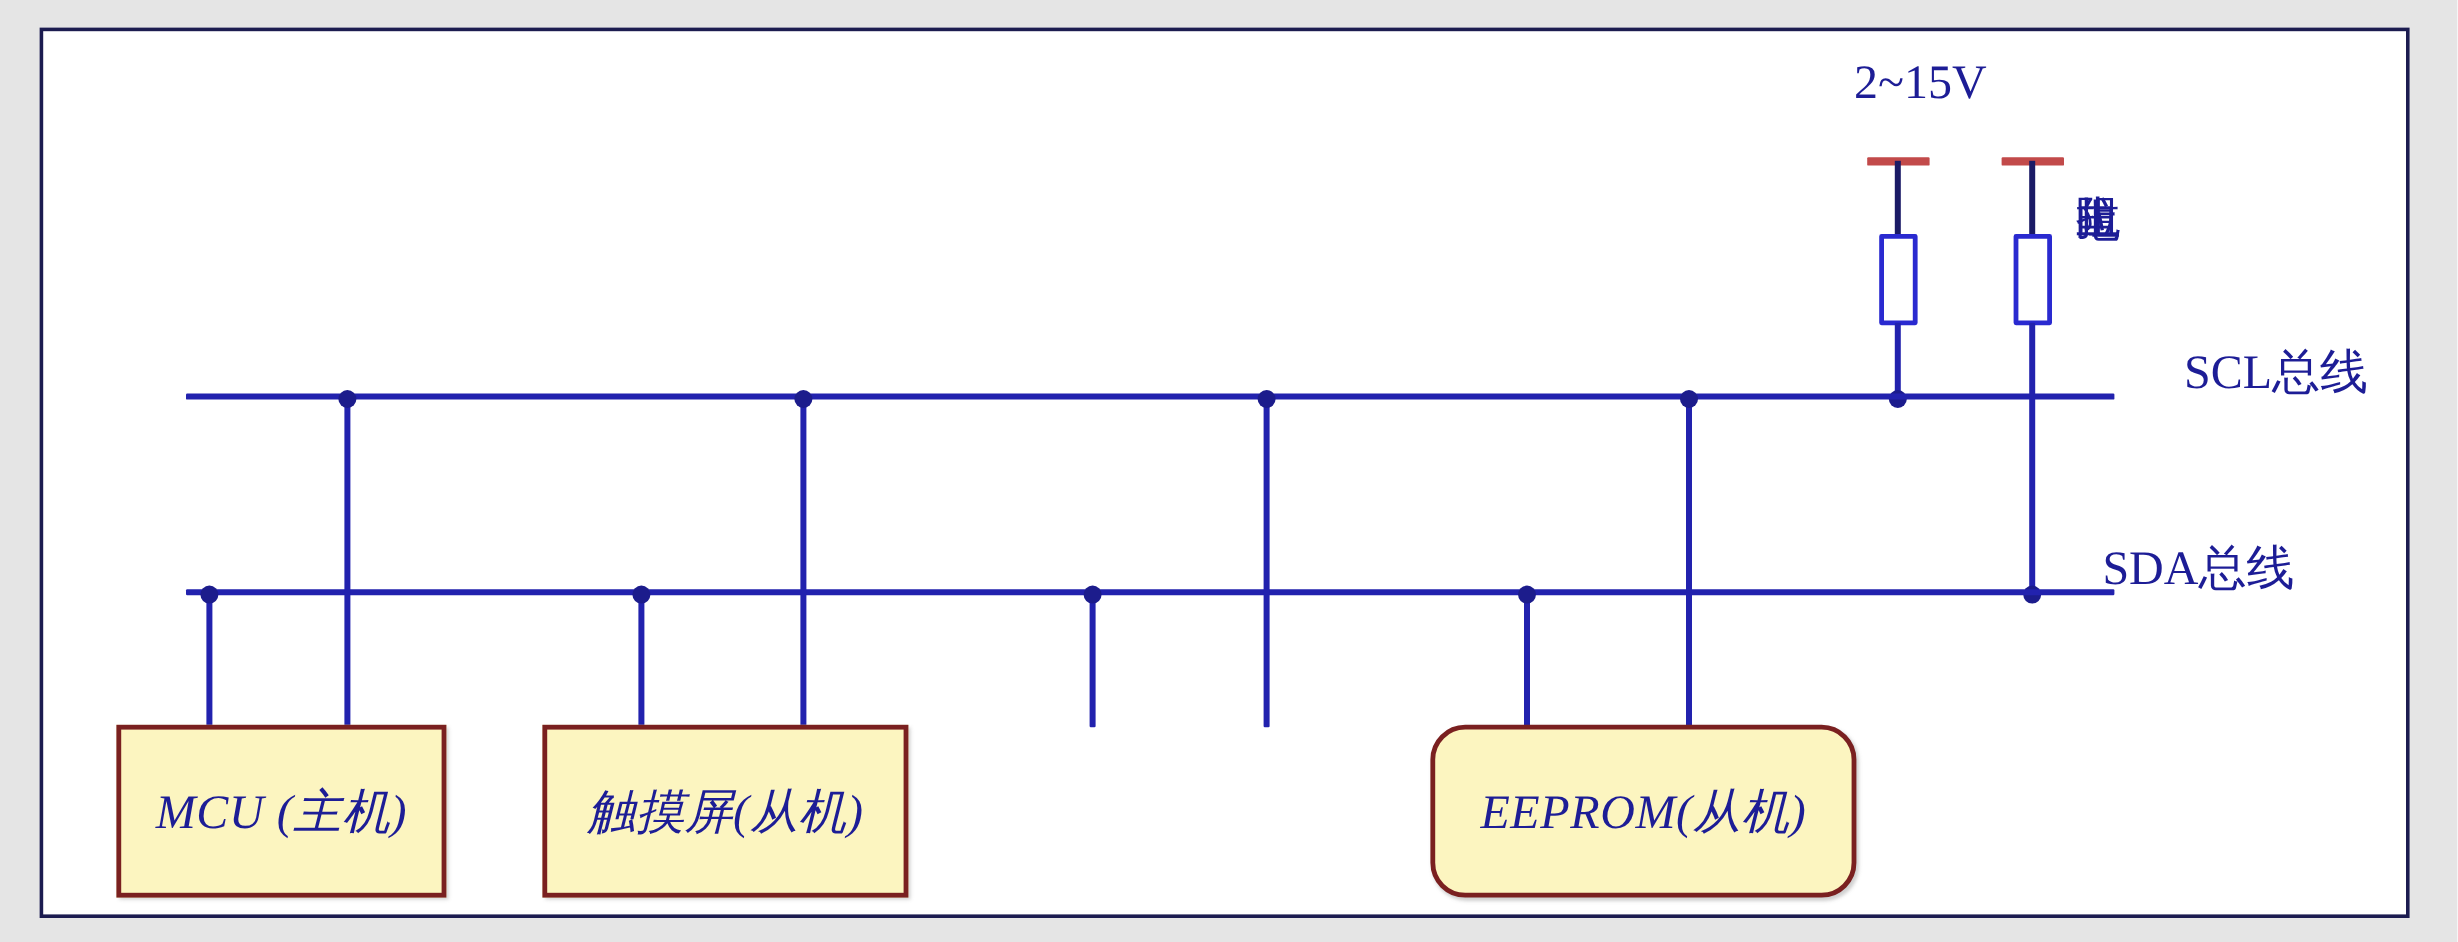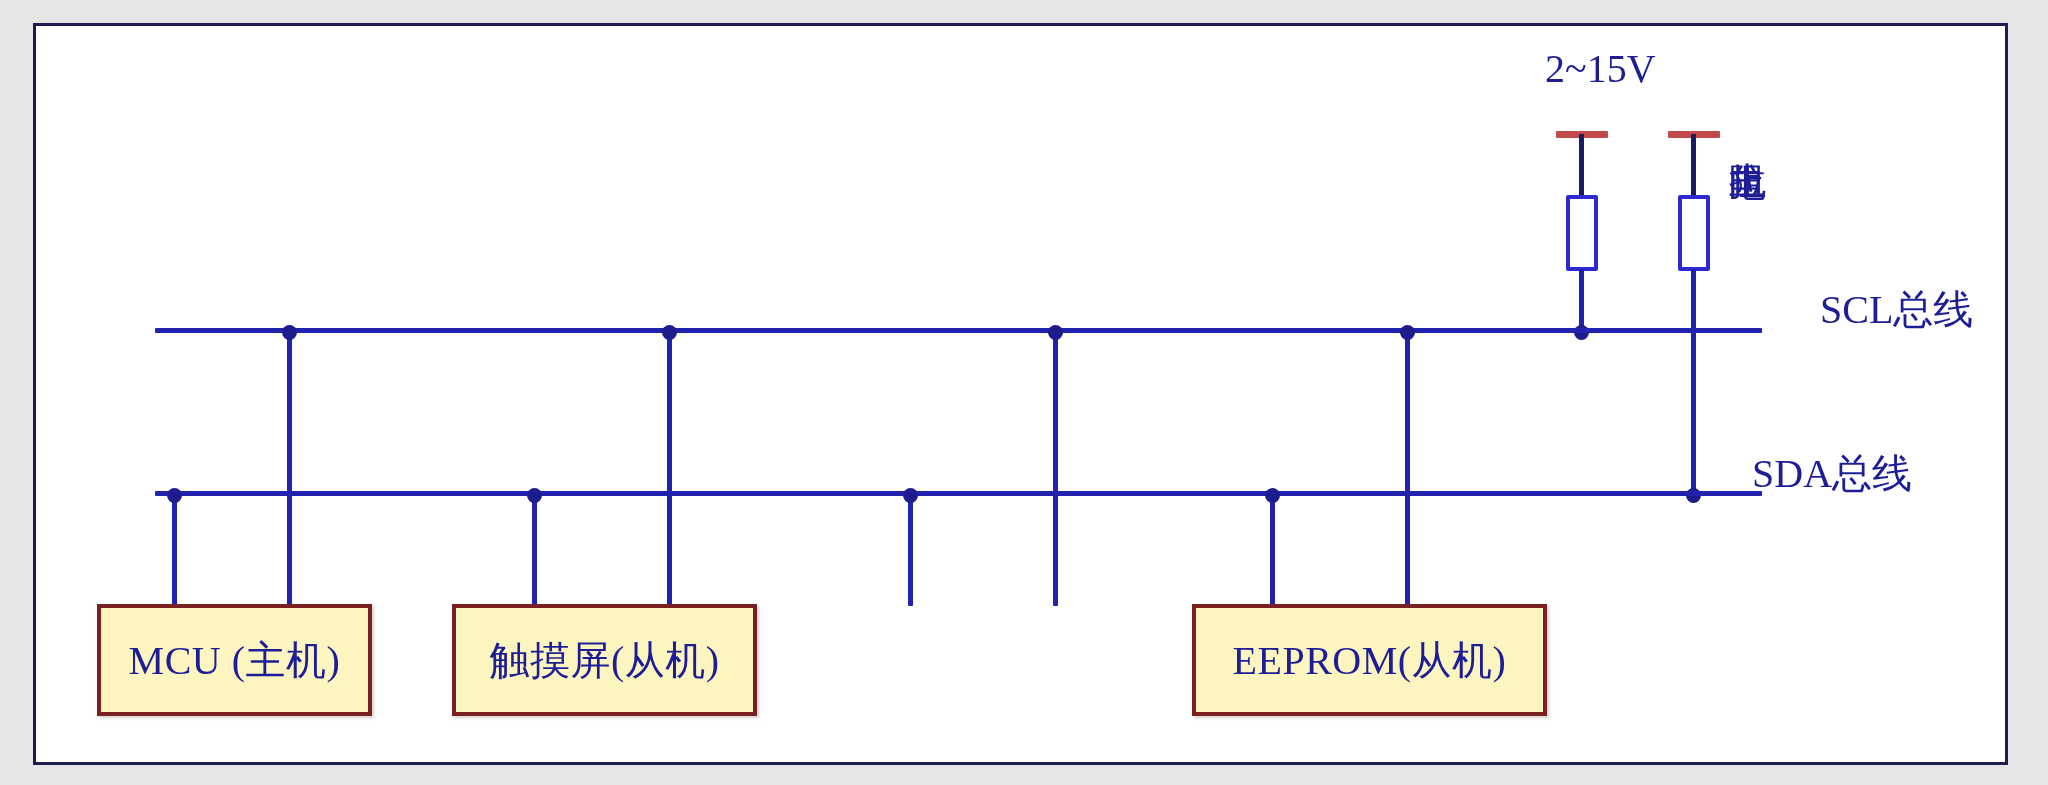--- a/index.html
+++ b/index.html
@@ -50,28 +50,29 @@
   .dot {
     position: absolute;
     width: 15px;
     height: 15px;
     background: #1c1c8c;
     border-radius: 50%;
   }
   
   .devbox {
     position: absolute;
-    height: 112px;
+    height: 144px;
     background: #fcf5c0;
     border: 4px solid #7a2020;
     box-sizing: border-box;
     display: flex;
     align-items: center;
     justify-content: center;
     box-shadow: 2px 2px 3px rgba(120,120,120,0.35);
+    font-style: italic;
   }
   .devlabel {
     font-size: 40px;
     color: #1d1d96;
     white-space: nowrap;
     letter-spacing: 0.5px;
   }
   
   .resistor {
     position: absolute;
@@ -159,16 +160,16 @@
 
   <div class="vwire" style="left:908px; top:493px; height:113px;"></div>
   <div class="dot" style="left:903px; top:488px;"></div>
   <div class="vwire" style="left:1053px; top:330px; height:276px;"></div>
   <div class="dot" style="left:1048px; top:325px;"></div>
 
   <div class="vwire" style="left:1270px; top:493px; height:113px;"></div>
   <div class="dot" style="left:1265px; top:488px;"></div>
   <div class="vwire" style="left:1405px; top:330px; height:276px;"></div>
   <div class="dot" style="left:1400px; top:325px;"></div>
-  <div class="devbox" style="left:1192px; top:604px; width:355px;">
+  <div class="devbox" style="left:1192px; top:604px; width:355px;border-radius:29px;">
     <span class="devlabel">EEPROM(从机)</span>
   </div>
 </div>
 
 </body></html>

